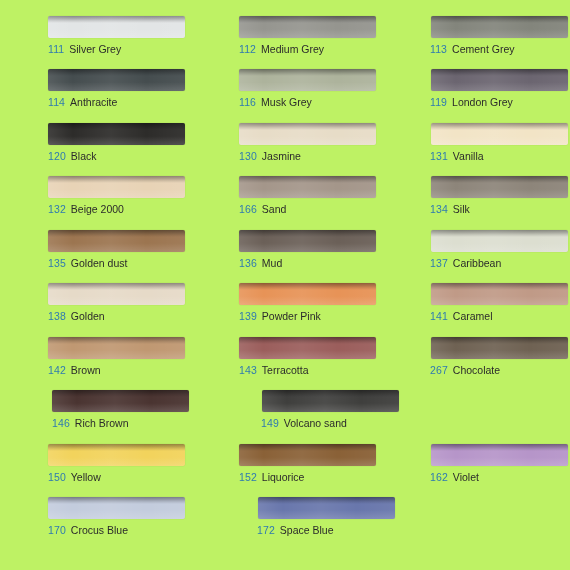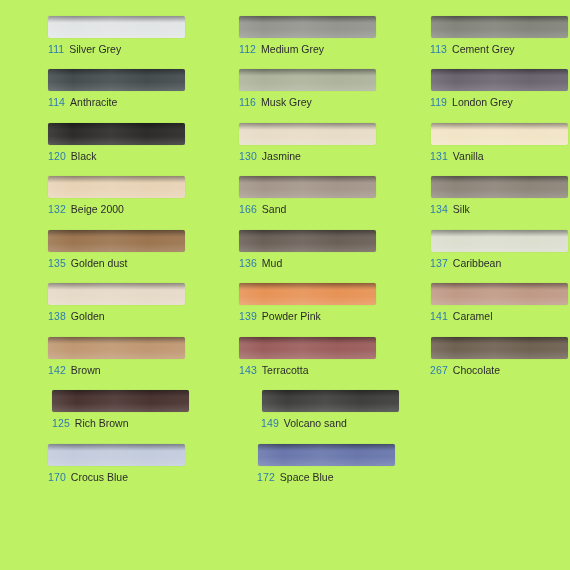--- a/index.html
+++ b/index.html
@@ -213,29 +213,43 @@
           <div class="label"><span class="code">143</span><span class="name">Terracotta</span></div>
         </div>
         <div class="cell c2">
           <div class="swatch" title="Chocolate" style="background: rgb(111, 98, 83);"></div>
           <div class="label"><span class="code">267</span><span class="name">Chocolate</span></div>
         </div>
       </div>
       <div class="row">
         <div class="cell c1">
           <div class="swatch" title="Rich Brown" style="background: rgb(74, 52, 49);"></div>
-          <div class="label"><span class="code">125</span><span class="name">Rich Brown</span></div>
+          <div class="label"><span class="code">146</span><span class="name">Rich Brown</span></div>
         </div>
         <div class="cell c2">
           <div class="swatch" title="Volcano sand" style="background: rgb(63, 63, 61);"></div>
           <div class="label"><span class="code">149</span><span class="name">Volcano sand</span></div>
         </div>
       </div>
       <div class="row">
         <div class="cell c0">
+          <div class="swatch" title="Yellow" style="background: rgb(242, 211, 92);"></div>
+          <div class="label"><span class="code">150</span><span class="name">Yellow</span></div>
+        </div>
+        <div class="cell c1">
+          <div class="swatch" title="Liquorice" style="background: rgb(138, 97, 55);"></div>
+          <div class="label"><span class="code">152</span><span class="name">Liquorice</span></div>
+        </div>
+        <div class="cell c2">
+          <div class="swatch" title="Violet" style="background: rgb(182, 149, 201);"></div>
+          <div class="label"><span class="code">162</span><span class="name">Violet</span></div>
+        </div>
+      </div>
+      <div class="row">
+        <div class="cell c0">
           <div class="swatch" title="Crocus Blue" style="background: rgb(195, 204, 221);"></div>
           <div class="label"><span class="code">170</span><span class="name">Crocus Blue</span></div>
         </div>
         <div class="cell c2">
           <div class="swatch" title="Space Blue" style="background: rgb(105, 119, 172);"></div>
           <div class="label"><span class="code">172</span><span class="name">Space Blue</span></div>
         </div>
       </div>
     </div>
 </div>

